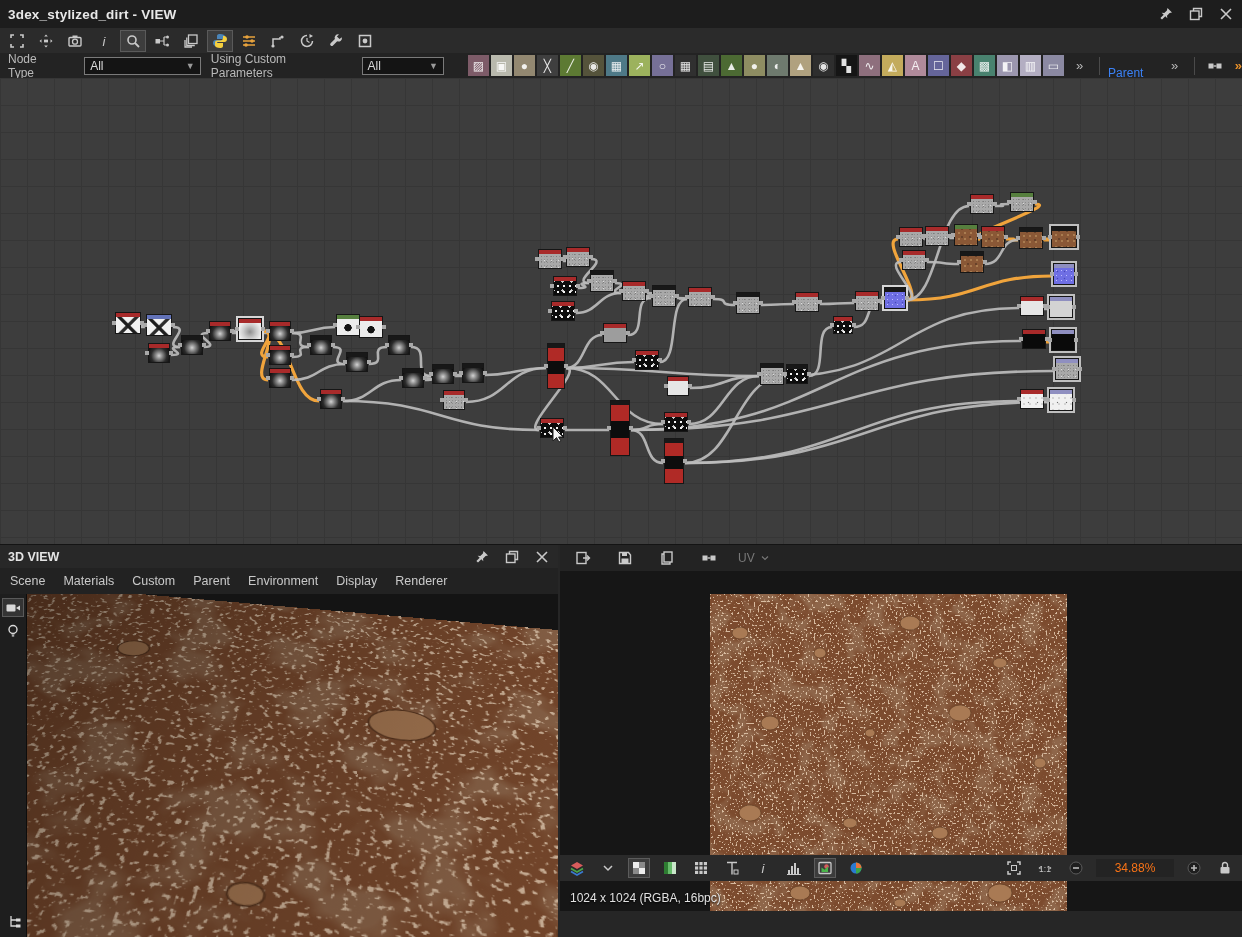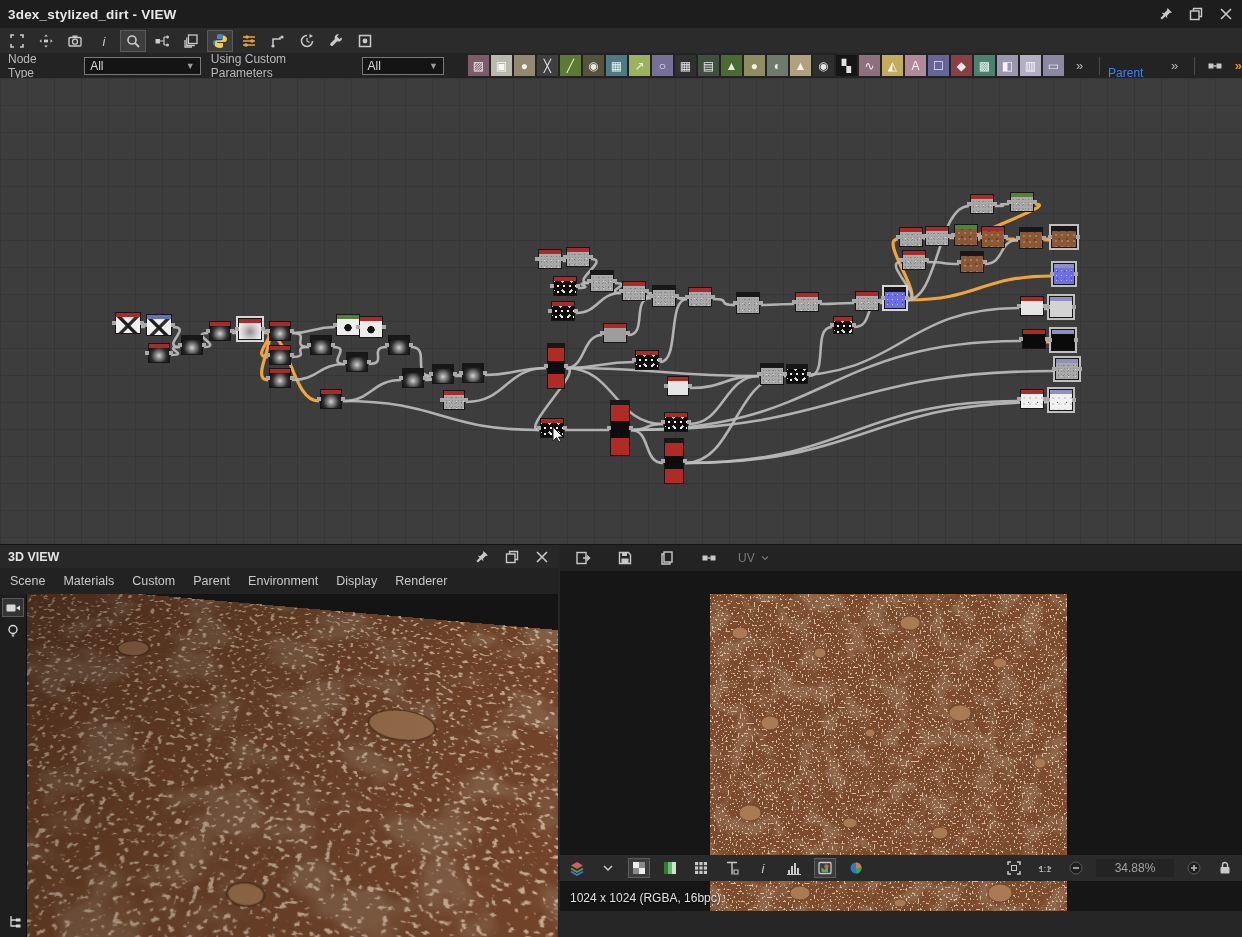--- a/index.html
+++ b/index.html
@@ -83,21 +83,21 @@
   .tex-shade{position:absolute;inset:0;background:linear-gradient(100deg,rgba(0,0,0,.55),rgba(0,0,0,.22) 45%,rgba(20,8,2,.05) 75%);}
   .tb2d{height:26px;background:#232323;display:flex;align-items:center;gap:16px;padding-left:10px;color:#c9c9c9;}
   .uvdd{display:flex;align-items:center;gap:4px;color:#787878;font-size:12px;}
   #vp2d{position:absolute;left:0;top:49px;width:682px;height:317px;background:#161616;overflow:hidden;}
   #tex2d{position:absolute;left:150px;top:-1px;width:357px;height:318px;overflow:hidden;}
   #status2d{position:absolute;left:10px;bottom:6px;font-size:12px;color:#e2e2e2;text-shadow:0 1px 2px #000;}
   .statusbar{position:absolute;left:0;bottom:0;width:100%;height:26px;background:#2a2a2a;
              display:flex;align-items:center;box-sizing:border-box;padding:0 6px;gap:9px;}
   .mbtn{width:22px;height:20px;display:flex;align-items:center;justify-content:center;color:#c9c9c9;box-sizing:border-box;}
   .mbtn.active{background:#3c3c3c;border:1px solid #5c5c5c;}
-  .zoomfield{width:78px;height:18px;background:#232323;color:#a3a3a3;display:flex;align-items:center;
+  .zoomfield{width:78px;height:18px;background:#232323;color:#f97316;display:flex;align-items:center;
              justify-content:center;font-size:12px;}
   .spacer{margin-left:auto;}
   #cursor{position:absolute;z-index:50;}
 </style>
 </head>
 <body>
 
 <div id="app">
 
   <div class="titlebar">

